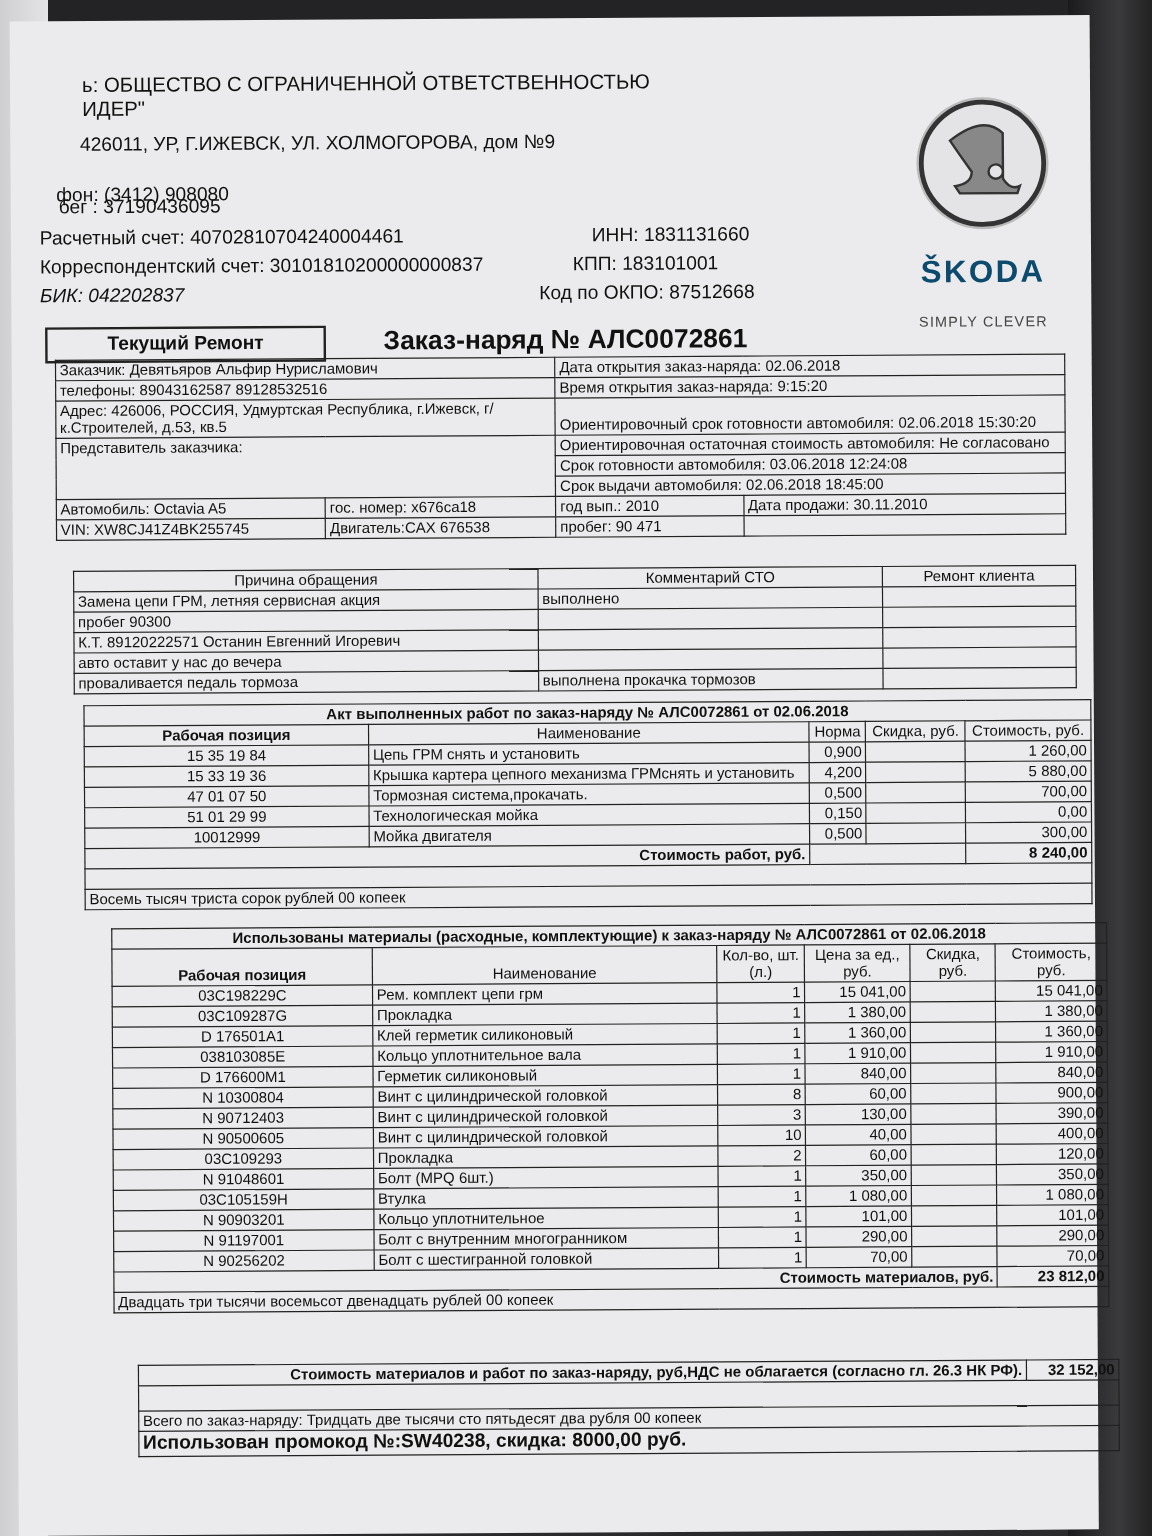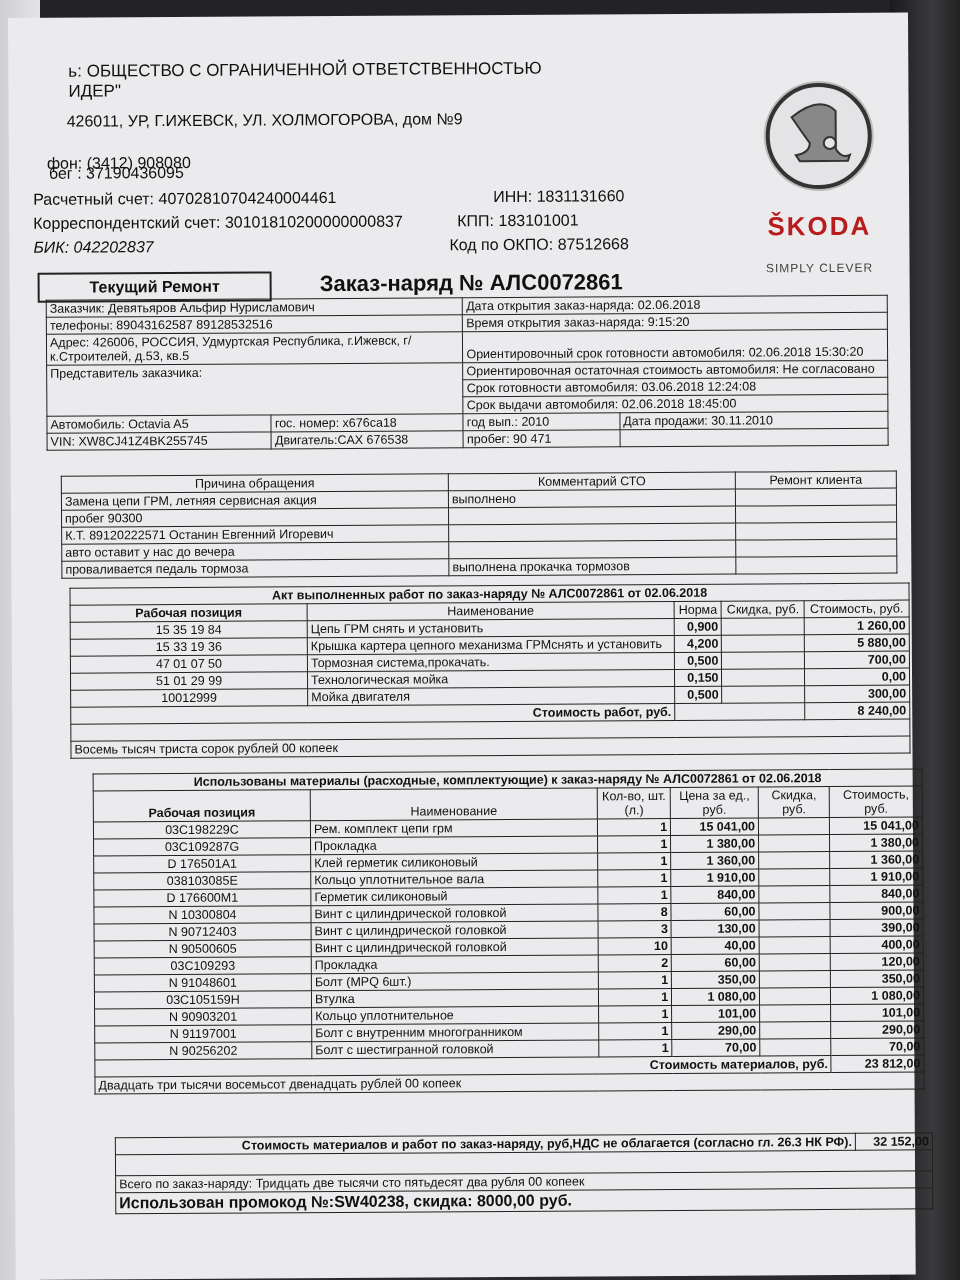--- a/index.html
+++ b/index.html
@@ -4,52 +4,52 @@
 <style>
   html,body{margin:0;padding:0;}
   body{width:960px;height:1280px;overflow:hidden;background:#2a2a2c;font-family:"Liberation Sans",sans-serif;position:relative;}
   .bg-left{position:absolute;left:0;top:0;width:40px;height:1280px;background:linear-gradient(90deg,#cfcfd2,#e4e4e6);}
   .bg-right{position:absolute;right:0;top:0;width:70px;height:1280px;background:linear-gradient(90deg,#1b1b1d,#3a3a3d 60%,#222);}
   .bg-top{position:absolute;left:0;top:0;width:960px;height:30px;background:#232325;}
   .paper{position:absolute;left:8px;top:18px;width:900px;height:1262px;background:#ebebed;transform:rotate(-0.35deg);transform-origin:0 0;color:#111;}
   .hdr{position:absolute;left:24px;font-size:16px;line-height:20px;}
   .logo{position:absolute;left:740px;top:70px;width:140px;text-align:center;}
   .logo .circle{width:98px;height:98px;border-radius:50%;border:4px solid #333;margin:0 auto;background:#e4e4e6;position:relative;box-shadow:0 0 0 2px #bbb;}
-  .logo .brand{font-size:26px;font-weight:bold;letter-spacing:2px;color:#b91c1c;margin-top:22px;}
+  .logo .brand{font-size:26px;font-weight:bold;letter-spacing:2px;color:#0c4a6e;margin-top:22px;}
   .logo .tag{font-size:12px;letter-spacing:1px;color:#444;margin-top:19px;}
   table{border-collapse:collapse;}
   td,th{border:1.5px solid #222;font-size:12.5px;padding:1px 3px;font-weight:normal;vertical-align:bottom;}
   .boxtitle{position:absolute;left:28px;top:255px;width:230px;height:26px;border:2px solid #222;font-size:16px;font-weight:bold;text-align:center;line-height:26px;}
   .doctitle{position:absolute;left:310px;top:255px;font-size:22px;font-weight:bold;}
   .t-info{position:absolute;left:36px;top:282px;width:842px;}
   .t-reason{position:absolute;left:50px;top:458px;width:836px;}
   .t-work{position:absolute;left:58px;top:570px;width:840px;}
   .t-mat{position:absolute;left:80px;top:756px;width:830px;}
   .t-tot{position:absolute;left:100px;top:1080px;width:818px;}
-  .r{text-align:right;font-weight:bold;} .c{text-align:center;} .b{font-weight:bold;}
+  .r{text-align:right;} .c{text-align:center;} .b{font-weight:bold;}
   .sectitle{text-align:center;font-weight:bold;}
 </style>
 </head>
 <body>
 
 <div class="bg-top"></div>
 <div class="bg-left"></div>
 <div class="bg-right"></div>
 
 <div class="paper">
   <div class="hdr" style="top:44px;left:60px;font-size:17px;">ь: ОБЩЕСТВО С ОГРАНИЧЕННОЙ ОТВЕТСТВЕННОСТЬЮ</div>
   <div class="hdr" style="top:64px;left:60px;font-size:17px;">ИДЕР"</div>
   <div class="hdr" style="top:94px;left:58px;">426011, УР, Г.ИЖЕВСК, УЛ. ХОЛМОГОРОВА, дом №9</div>
   <div class="hdr" style="top:136px;left:38px;">фон: (3412) 908080</div>
   <div class="hdr" style="top:146px;left:40px;">бег : 37190436095</div>
   <div class="hdr" style="top:172px;">Расчетный счет: 40702810704240004461</div>
   <div class="hdr" style="top:196px;">Корреспондентский счет: 30101810200000000837</div>
   <div class="hdr" style="top:220px;font-style:italic;">БИК: 042202837</div>
   <div class="hdr" style="top:172px;left:440px;margin-left:44px;">ИНН: 1831131660</div>
-  <div class="hdr" style="top:196px;left:448px;">КПП: 183101001</div>
+  <div class="hdr" style="top:196px;left:468px;">КПП: 183101001</div>
   <div class="hdr" style="top:220px;left:440px;">Код по ОКПО: 87512668</div>
 
   <div class="logo">
     <div class="circle">
       <svg width="98" height="98" viewBox="0 0 98 98">
           <path d="M22 30 Q50 8 66 24 L66 62 Q72 72 80 68 L78 74 L30 74 L26 68 Q40 66 40 56 Q30 42 22 30 Z" fill="#888" stroke="#333" stroke-width="2"></path>
           <circle cx="60" cy="56" r="6" fill="#e4e4e6" stroke="#333" stroke-width="2"></circle>
         </svg>
     </div>
     <div class="brand">ŠKODA</div>

